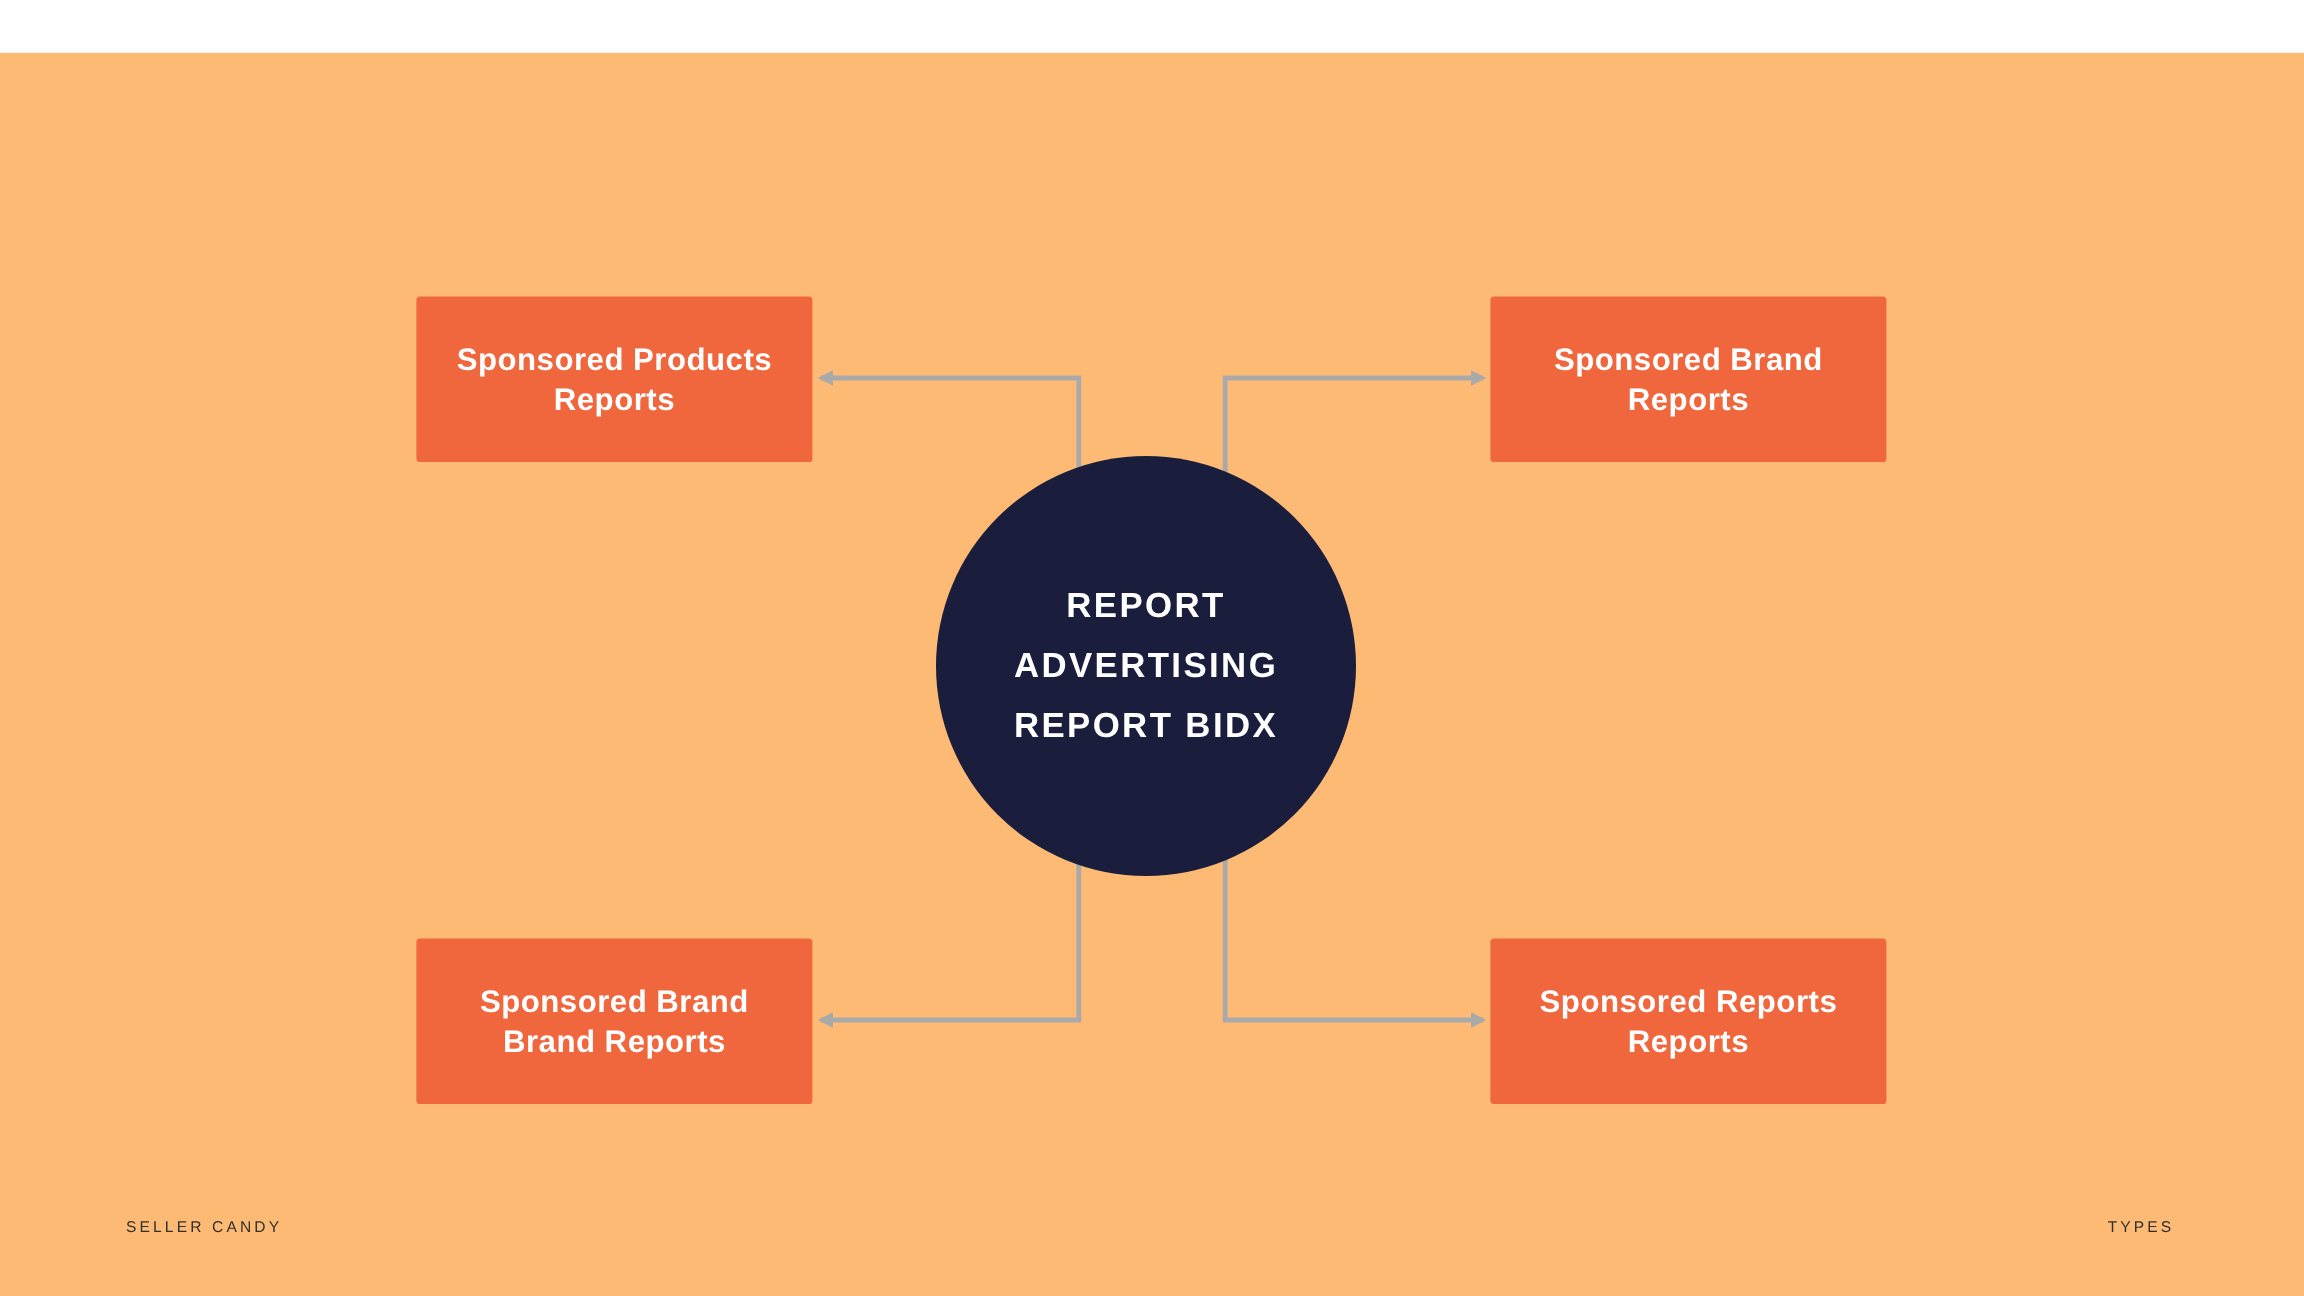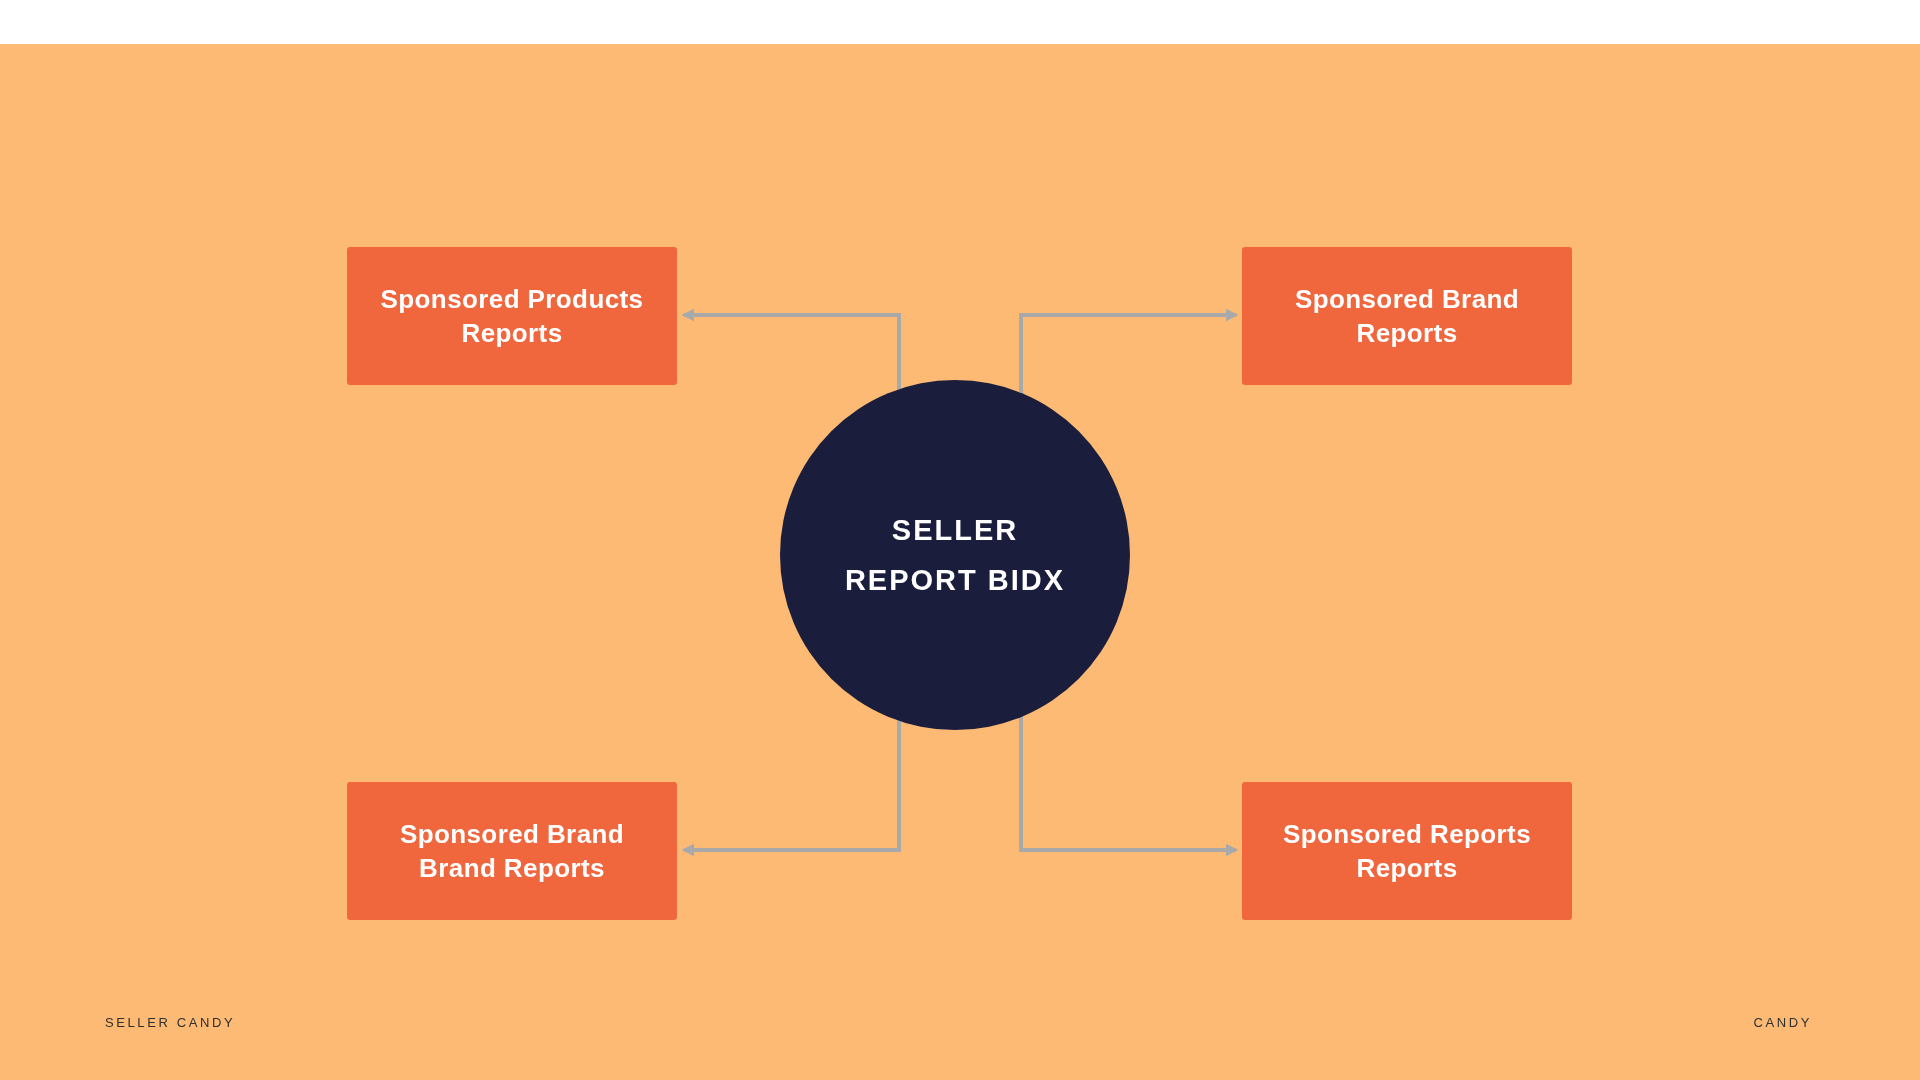--- a/index.html
+++ b/index.html
@@ -100,20 +100,21 @@
     <span>Sponsored Brand</span>
     <span>Brand Reports</span>
   </div>
 
   <div class="node node-bottom-right">
     <span>Sponsored Reports</span>
     <span>Reports</span>
   </div>
 
   <div class="center-circle">
-    <span>SELLER</span>
+    <span>REPORT</span>
+    <span>ADVERTISING</span>
     <span>REPORT BIDX</span>
   </div>
 
   <div class="footer-label footer-left">SELLER CANDY</div>
-  <div class="footer-label footer-right">CANDY</div>
+  <div class="footer-label footer-right">TYPES</div>
 
 </div>
 
 </body></html>

